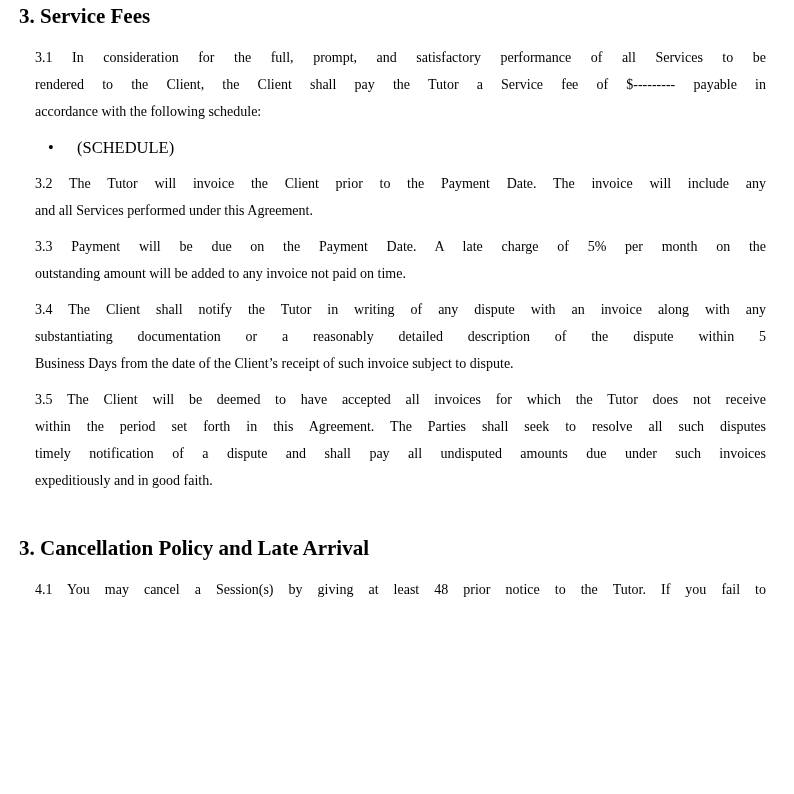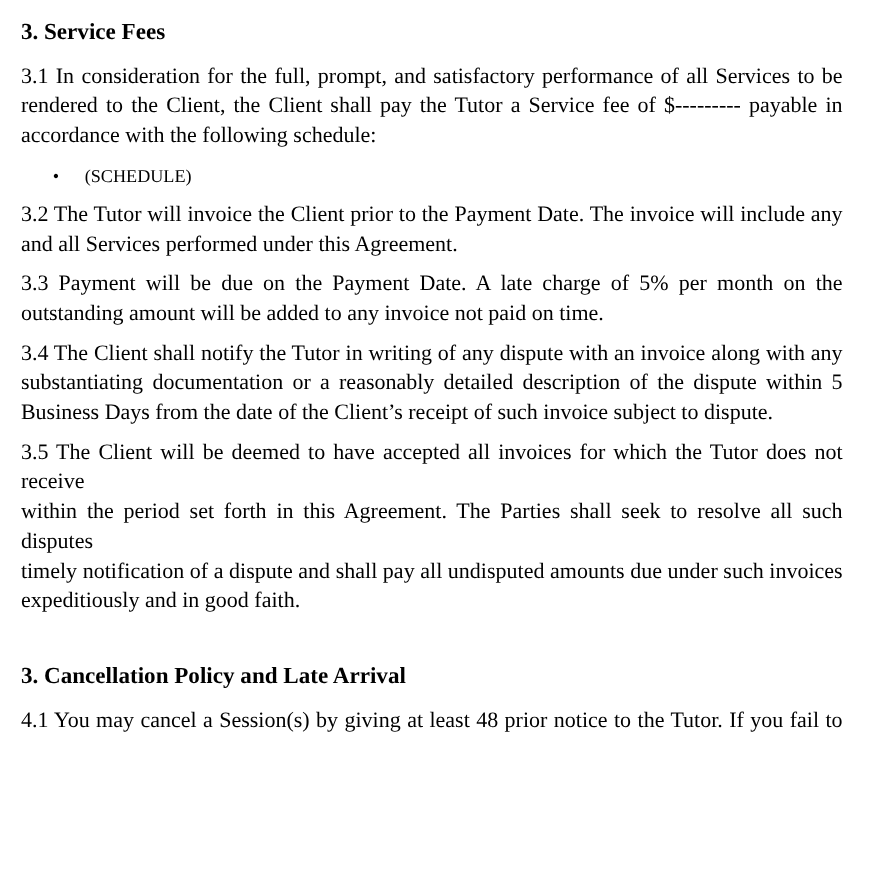--- a/index.html
+++ b/index.html
@@ -21,26 +21,26 @@
     padding: 2px 28px 0 19px;
     background: #ffffff;
   }
   .heading {
     font-weight: bold;
     font-size: 21px;
     line-height: 28px;
     margin: 40px 0 14px 0;
   }
   .heading:first-child {
-    margin-top: 12px;
+    margin-top: 0;
   }
   .paragraph {
-    font-size: 20px;
+    font-size: 14px;
     line-height: 27px;
-    margin: 0 0 9px 0;
+    margin: 0 0 9px 16px;
   }
   .line {
     display: block;
   }
   .line.fill {
     text-align: justify;
     text-align-last: justify;
   }
   .bullet-item {
     display: flex;

